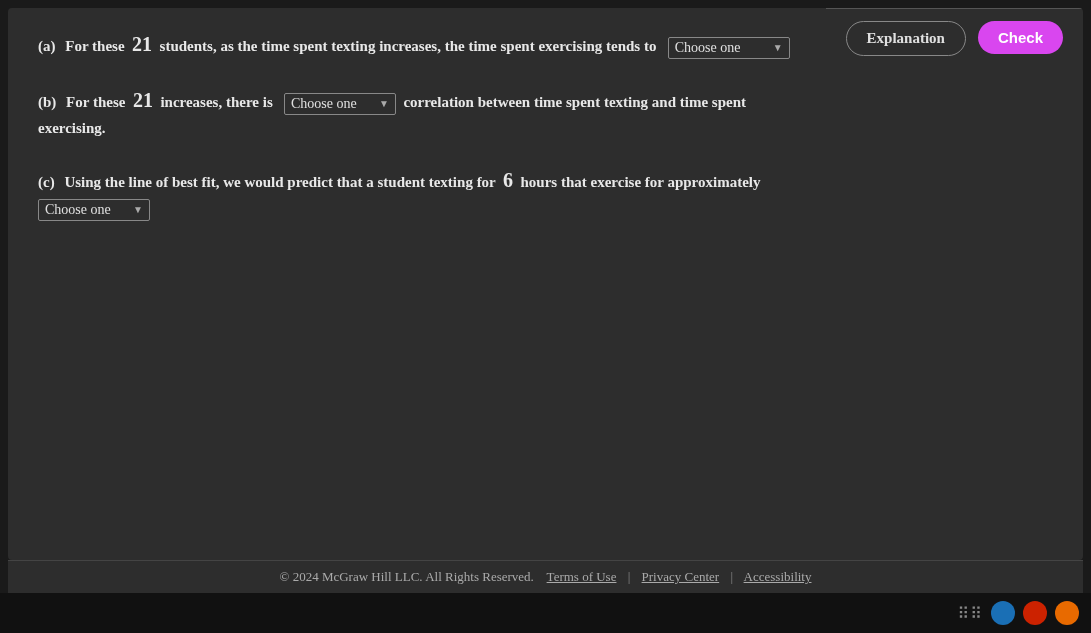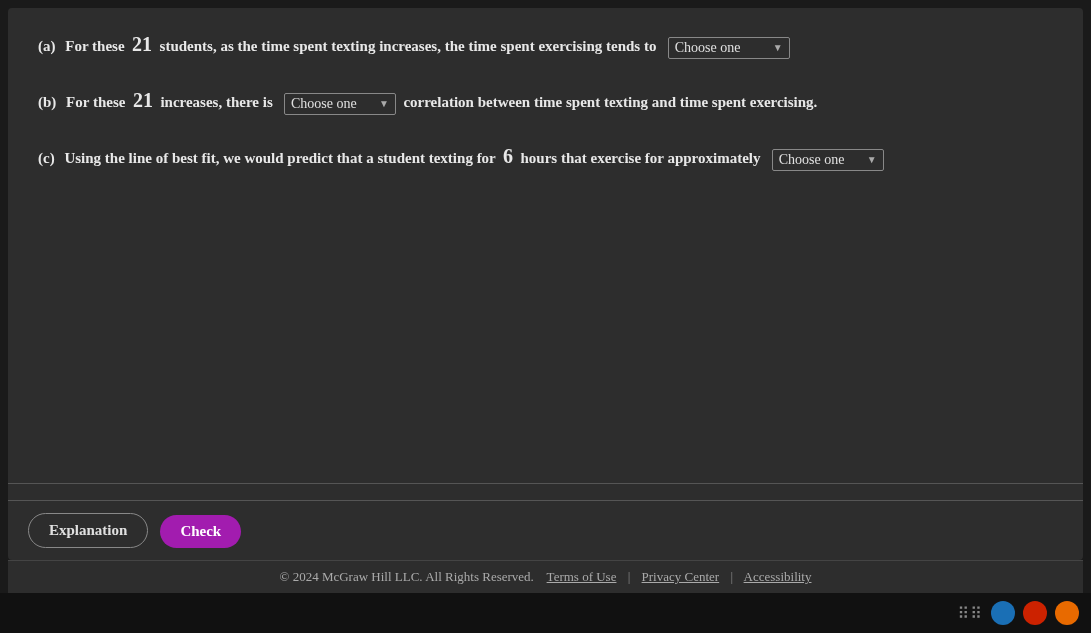--- a/index.html
+++ b/index.html
@@ -17,21 +17,20 @@
       display: flex;
       flex-direction: column;
     }
 
     .main-container {
       flex: 1;
       background-color: #2d2d2d;
       margin: 8px 8px 0 8px;
       border-radius: 4px;
       display: flex;
-      flex-direction: column;
       overflow: hidden;
     }
 
     .content-area {
       flex: 1;
       padding: 20px 30px;
       color: #e0e0e0;
     }
 
     .question-block {
@@ -90,47 +89,47 @@
 
     .divider {
       height: 1px;
       background-color: #555;
       margin: 0 0 16px 0;
     }
 
     .footer-buttons {
       padding: 12px 20px;
       display: flex;
-      align-items: flex-end;
+      align-items: flex-start;
       gap: 12px;
       border-top: 1px solid #555;
     }
 
     .btn-explanation {
       background-color: transparent;
       color: #e0e0e0;
       border: 1px solid #888;
       border-radius: 20px;
       padding: 8px 20px;
       font-size: 15px;
       font-weight: bold;
       cursor: pointer;
       font-family: inherit;
     }
 
     .btn-check {
-      background-color: #a21caf;
+      background-color: #d946ef;
       color: #fff;
       border: none;
       border-radius: 20px;
       padding: 8px 20px;
       font-size: 15px;
       font-weight: bold;
       cursor: pointer;
-      font-family: Liberation Serif, serif;
+      font-family: Liberation Sans, sans-serif;
     }
 
     .footer-bar {
       background-color: #2d2d2d;
       margin: 0 8px 0 8px;
       padding: 8px 8px;
       text-align: center;
       font-size: 13px;
       color: #aaa;
       border-top: 1px solid #444;

